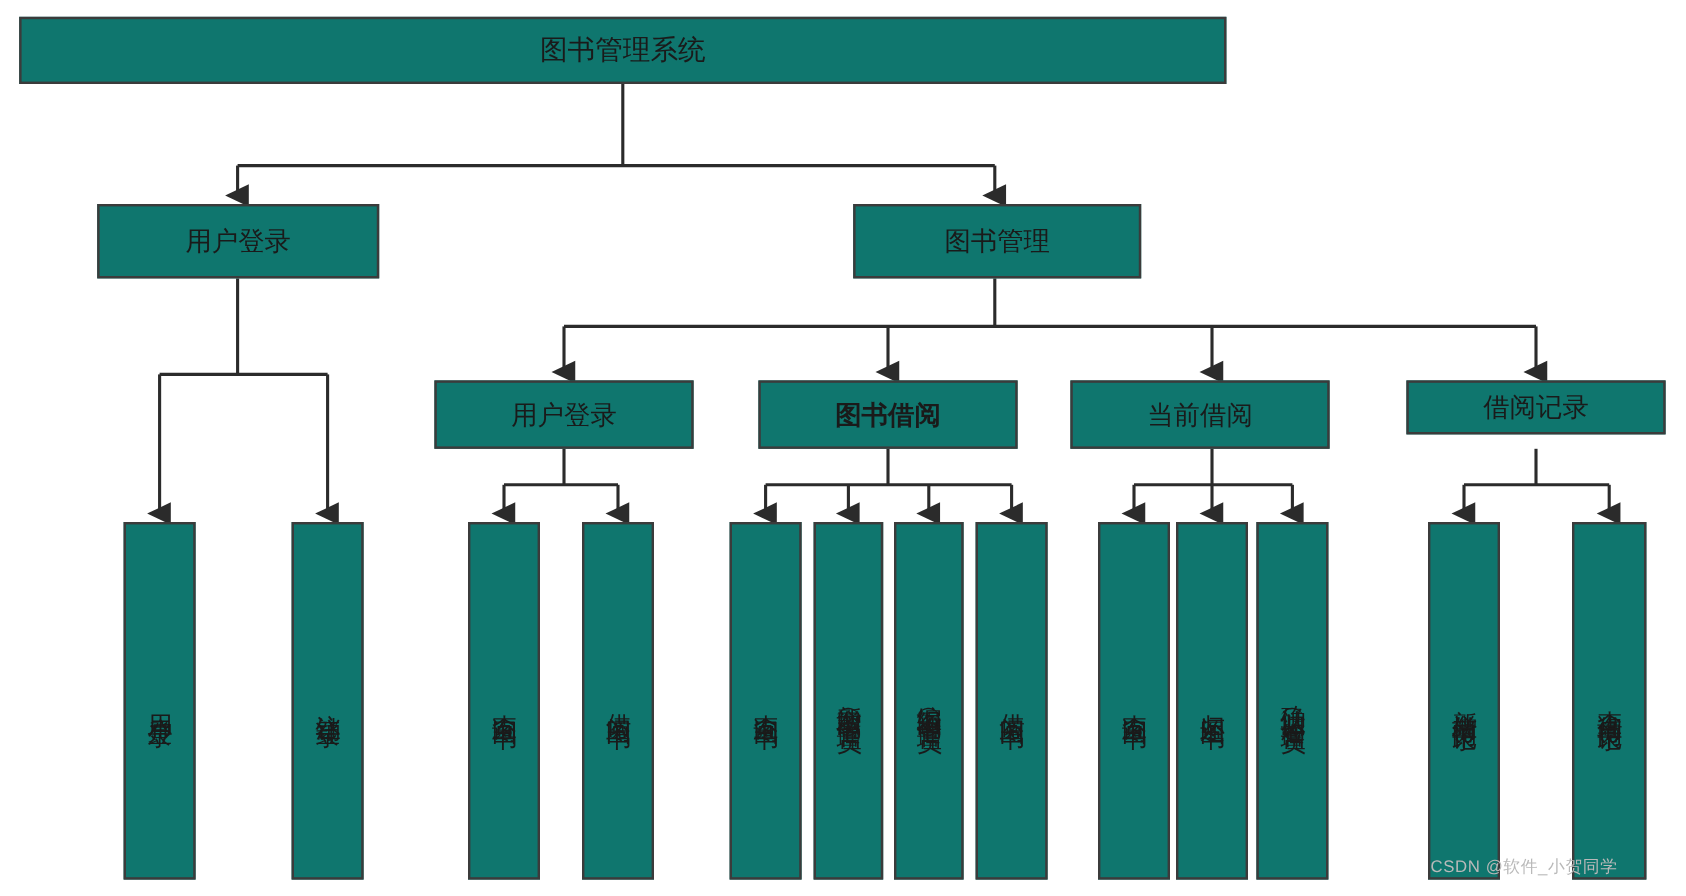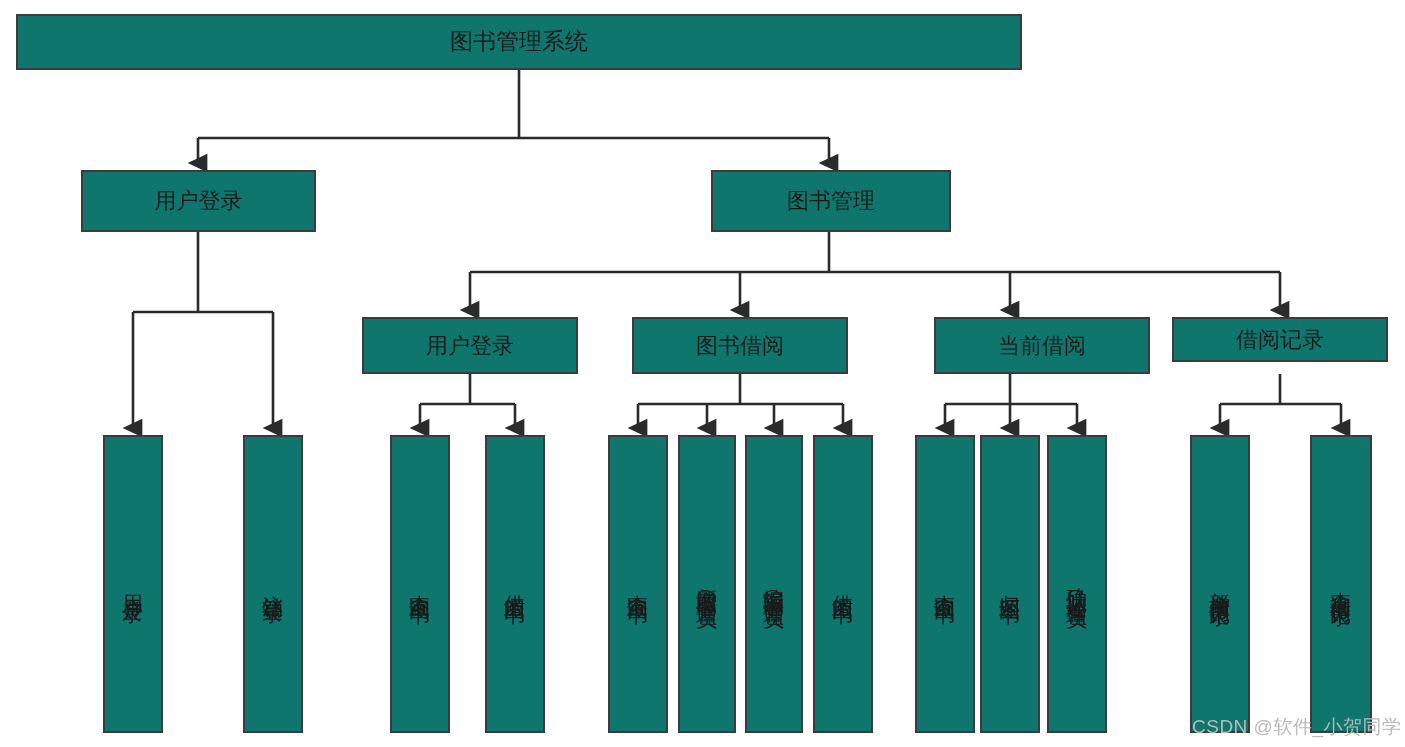--- a/index.html
+++ b/index.html
@@ -52,21 +52,21 @@
     left: 0;
     top: 0;
     width: 1405px;
     height: 747px;
     pointer-events: none;
   }
   #watermark {
     position: absolute;
     left: 1192px;
     top: 714px;
-    font-size: 19px;
+    font-size: 14px;
     color: #b9b9b9;
     white-space: nowrap;
     letter-spacing: 0.5px;
   }
 </style>
 </head>
 <body>
 
 <div id="diagram-root">
 
@@ -127,24 +127,24 @@
   <div class="node-box level1" style="left:81px; top:170px; width:235px; height:62px;">
     <span class="node-label">用户登录</span>
   </div>
   <div class="node-box level1" style="left:711px; top:170px; width:240px; height:62px;">
     <span class="node-label">图书管理</span>
   </div>
 
   <div class="node-box level2" style="left:362px; top:317px; width:216px; height:57px;">
     <span class="node-label">用户登录</span>
   </div>
-  <div class="node-box level2" style="left:632px; top:317px; width:216px; height:57px;">
+  <div class="node-box level2" style="left:632px; top:317px; width:216px; height:57px;font-weight:bold;">
     <span class="node-label">图书借阅</span>
   </div>
-  <div class="node-box level2" style="left:934px; top:317px; width:216px; height:57px;">
+  <div class="node-box level2" style="left:892px; top:317px; width:216px; height:57px;">
     <span class="node-label">当前借阅</span>
   </div>
   <div class="node-box level2" style="left:1172px; top:317px; width:216px; height:45px;">
     <span class="node-label">借阅记录</span>
   </div>
 
   <div class="node-box leaf" style="left:103px; top:435px; width:60px; height:298px;">
     <span class="node-label">用户登录</span>
   </div>
   <div class="node-box leaf" style="left:243px; top:435px; width:60px; height:298px;">

